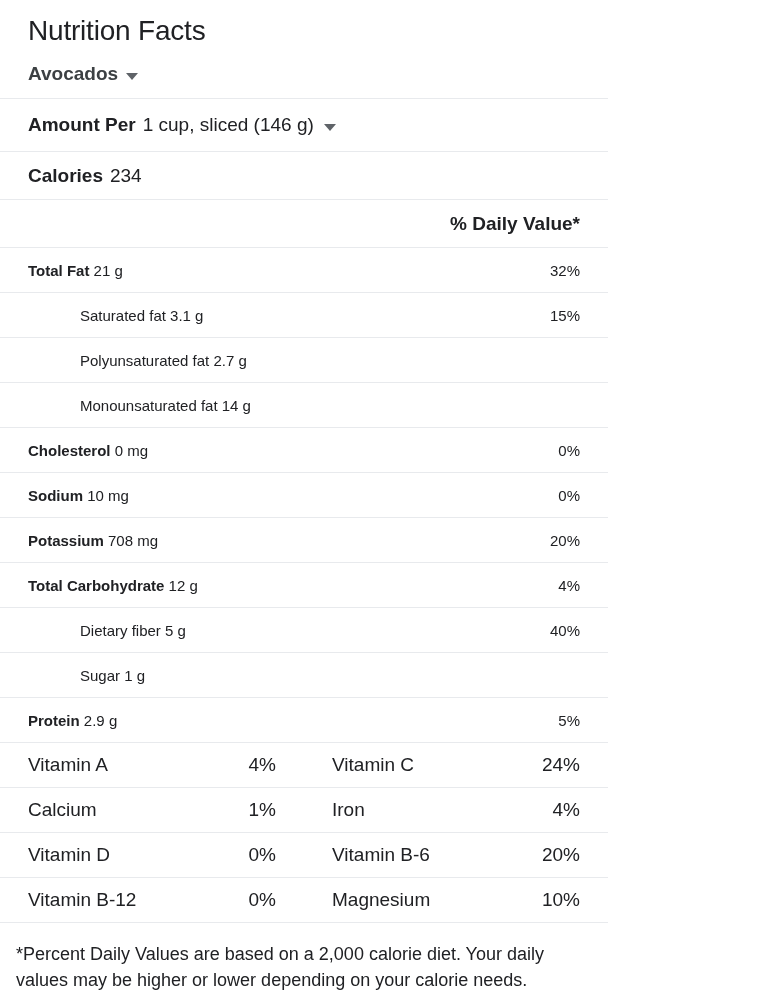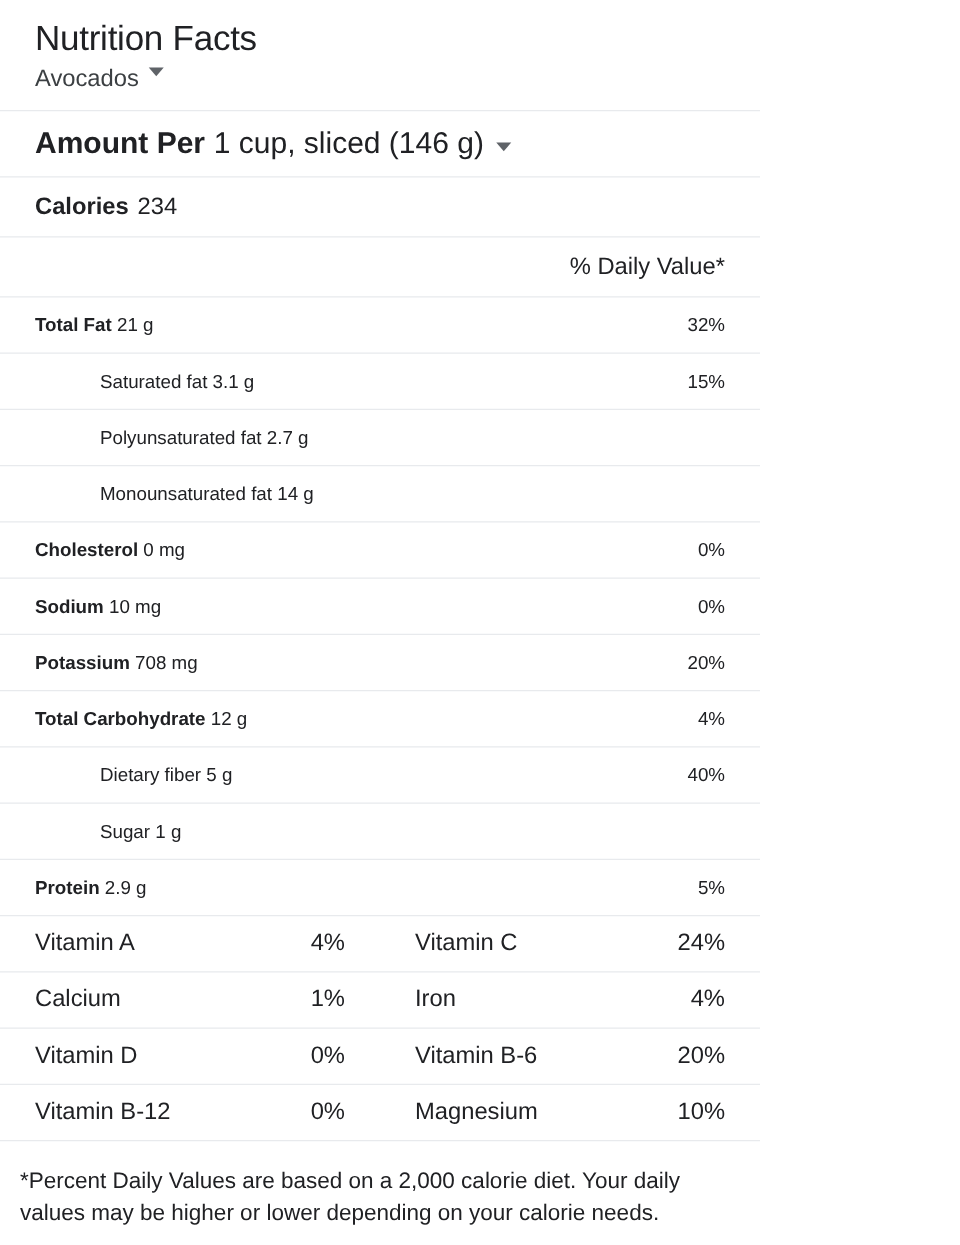--- a/index.html
+++ b/index.html
@@ -34,60 +34,62 @@
     font-size: 28px;
     font-weight: 400;
     color: #202124;
     letter-spacing: -0.2px;
     line-height: 38px;
     margin: 0;
     padding-top: 4px;
   }
   .subtitle-wrap {
     display: flex;
+    align-items: center;
     gap: 8px;
-    margin-top: 2px;
+    margin-top: 12px;
+    font-weight: bold;
   }
   .subtitle {
     font-size: 19px;
     color: #3c4043;
     line-height: 24px;
   }
   .caret {
     width: 0;
     height: 0;
     border-left: 6px solid transparent;
     border-right: 6px solid transparent;
     border-top: 7px solid #5f6368;
     display: inline-block;
     position: relative;
     top: 2px;
   }
   .amount-row {
     height: 53px;
   }
   .amount-row .txt {
-    font-size: 24px;
+    font-size: 19px;
     line-height: 24px;
   }
   .amount-row .caret {
     margin-left: 10px;
   }
   b, .b {
     font-weight: 700;
   }
   .calories-row {
     height: 48px;
     font-size: 19px;
   }
   .dv-row {
     height: 48px;
     justify-content: flex-end;
     font-size: 19px;
-    font-weight: 400;
+    font-weight: 700;
   }
   .nutr-row {
     height: 45px;
     justify-content: space-between;
     font-size: 15px;
   }
   .nutr-row .label {
     white-space: nowrap;
   }
   .nutr-row .value {

